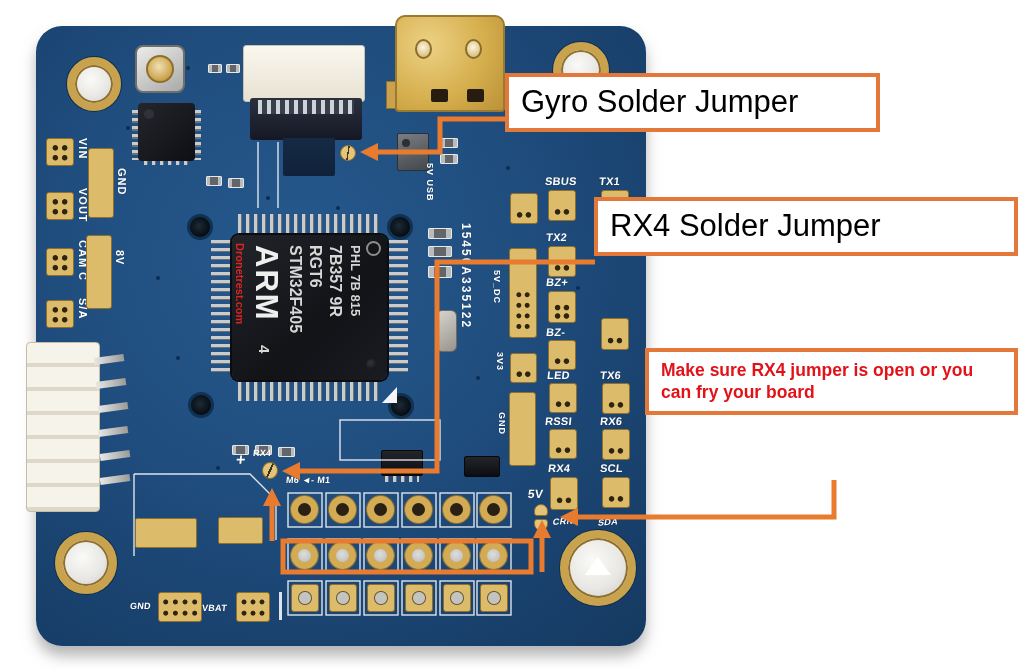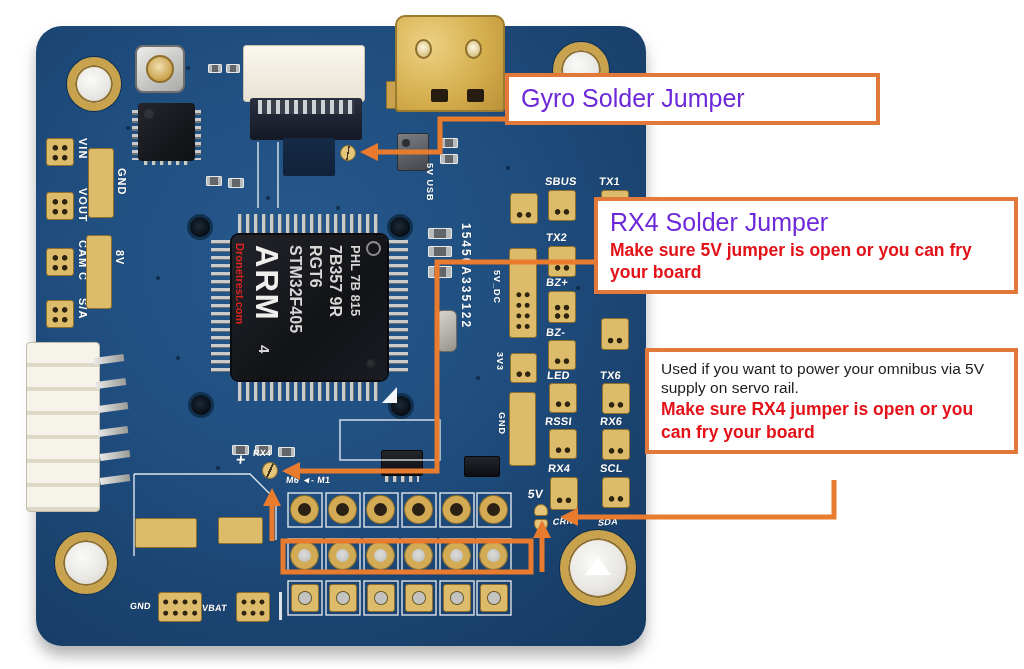--- a/index.html
+++ b/index.html
@@ -75,21 +75,21 @@
 
   
   .rh1{width:27px;height:27px;border-radius:50%;border:7px solid #d3ab55;background:#2a2013;box-shadow:0 0 0 1px #8f6f2b;}
   .rh2{width:27px;height:27px;border-radius:50%;border:7px solid #d3ab55;background:radial-gradient(circle at 45% 40%,#dddddb,#b9b9b7);box-shadow:0 0 0 1px #8f6f2b;}
   .rp3{width:28px;height:28px;background:#dcbc6a;border:1px solid #8f6f2b;border-radius:3px;
     background-image:radial-gradient(circle at 50% 50%,#c3c3c1 5.5px,#6b5a28 6.5px,transparent 7.5px);}
   .jpad{border-radius:50%;background:#e3c478;border:1px solid #8f6f2b;}
 
   
   .callout{position:absolute;background:#ffffff;border:4px solid #e2783a;padding:6px 12px 7px 12px;}
-  .callout .title{font-size:25px;color:#6d28d9;line-height:1.22;}
+  .callout .title{font-size:31px;color:#000000;line-height:1.22;}
   .callout .body{font-size:15.5px;color:#1c1c1c;line-height:1.24;margin-top:1px;}
   .callout .warn{font-size:17.5px;color:#e31219;font-weight:bold;line-height:1.28;margin-top:1px;}
 
   svg.overlay{position:absolute;left:0;top:0;pointer-events:none;}
 </style>
 </head>
 <body>
 
 <div class="stage">
 
@@ -325,21 +325,19 @@
       <polygon points="533,538 551,538 542,520"></polygon>
     </g>
   </svg>
 
   <div class="callout" style="left:505px;top:73px;width:375px;">
     <div class="title">Gyro Solder Jumper</div>
   </div>
 
   <div class="callout" style="left:594px;top:197px;width:424px;">
     <div class="title">RX4 Solder Jumper</div>
-    <div class="warn">Make sure 5V jumper is open or you can fry your board</div>
   </div>
 
   <div class="callout" style="left:645px;top:348px;width:373px;">
-    <div class="body">Used if you want to power your omnibus via 5V supply on servo rail.</div>
     <div class="warn">Make sure RX4 jumper is open or you can fry your board</div>
   </div>
 
 </div>
 
 </body></html>

